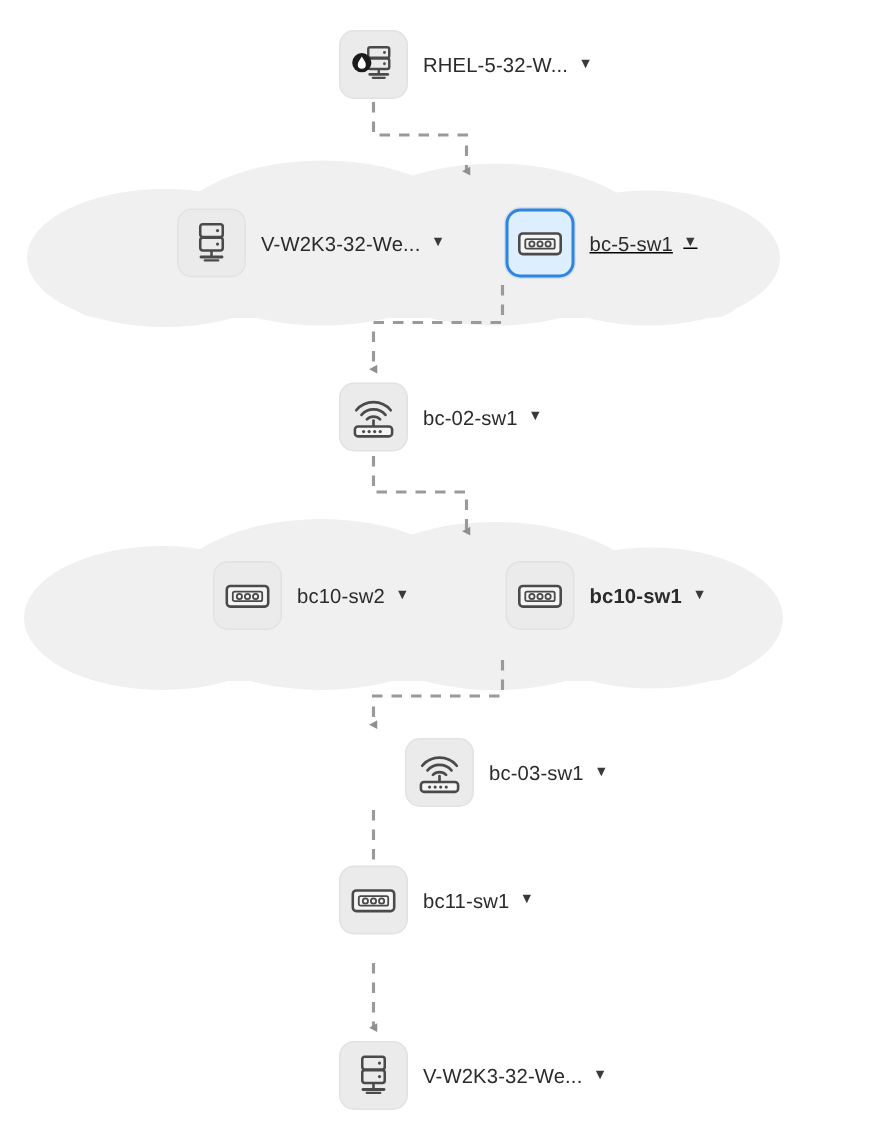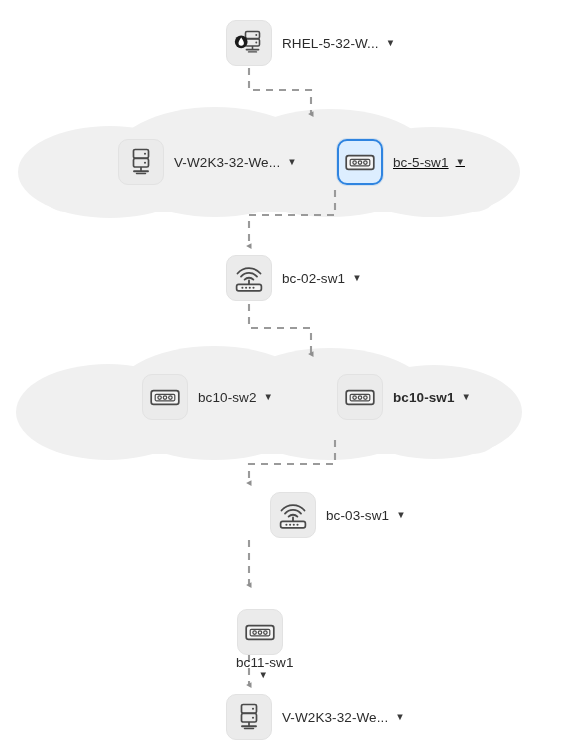--- a/index.html
+++ b/index.html
@@ -198,21 +198,21 @@
       <rect x="3.6" y="21.3" width="24.8" height="6.6" rx="2.1" fill="#f5f5f5" stroke="#4a4a4a" stroke-width="1.7"></rect>
       <circle cx="9.4" cy="24.7" r="1.05" fill="#4a4a4a"></circle>
       <circle cx="13.1" cy="24.7" r="1.05" fill="#4a4a4a"></circle>
       <circle cx="16.8" cy="24.7" r="1.05" fill="#4a4a4a"></circle>
       <circle cx="20.5" cy="24.7" r="1.05" fill="#4a4a4a"></circle>
     </svg>
         </div>
         <span class="node-label">bc-03-sw1</span>
         <span class="caret">▼</span>
       </div>
-      <div class="node" style="left: 226px; top: 609px; flex-direction: column;">
+      <div class="node" style="left: 226px; top: 577px;">
         <div class="node-box">
     <svg class="icon-svg" width="30" height="17" viewBox="0 0 30 17">
       <rect x="1.2" y="1.6" width="27.6" height="13.8" rx="2.4" fill="#f5f5f5" stroke="#4a4a4a" stroke-width="1.7"></rect>
       <rect x="5.2" y="5.4" width="19.6" height="6.4" rx="1.2" fill="none" stroke="#4a4a4a" stroke-width="1.2"></rect>
       <circle cx="9.6" cy="8.6" r="1.75" fill="none" stroke="#4a4a4a" stroke-width="1.2"></circle>
       <circle cx="15" cy="8.6" r="1.75" fill="none" stroke="#4a4a4a" stroke-width="1.2"></circle>
       <circle cx="20.4" cy="8.6" r="1.75" fill="none" stroke="#4a4a4a" stroke-width="1.2"></circle>
     </svg>
         </div>
         <span class="node-label">bc11-sw1</span>

